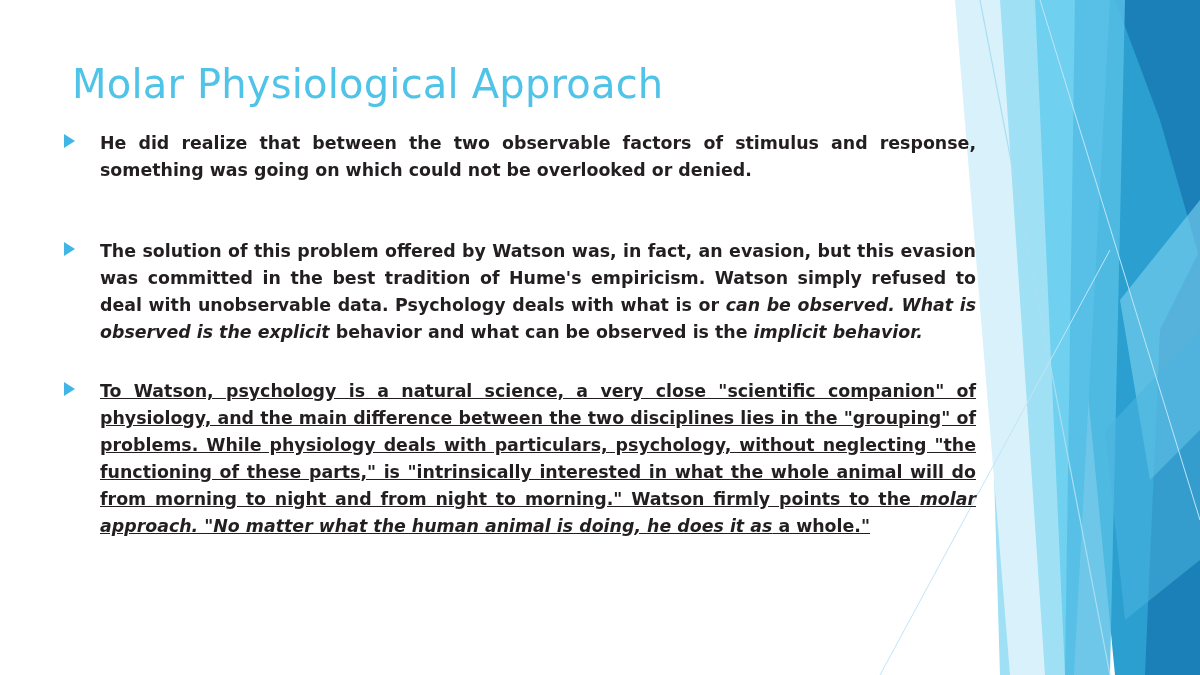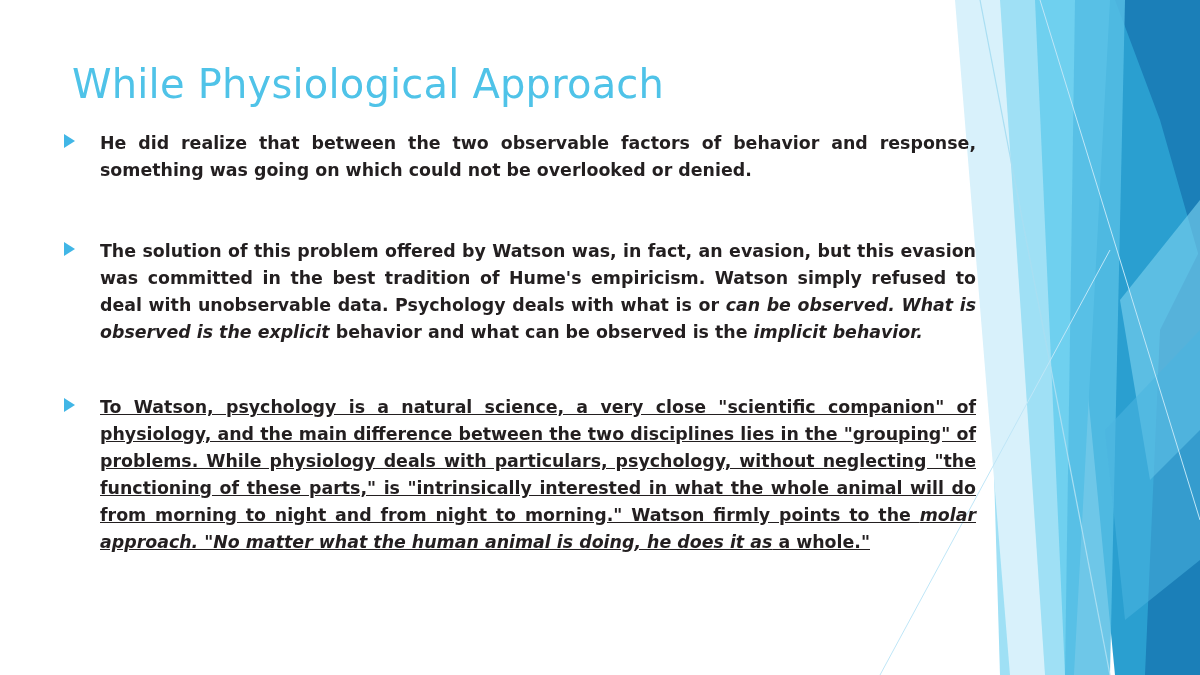--- a/index.html
+++ b/index.html
@@ -75,21 +75,21 @@
     border-top: 7px solid transparent;
     border-bottom: 7px solid transparent;
   }
   .bullet p {
     margin: 0;
   }
   .bullet .it {
     font-style: italic;
   }
   .b1 { margin-bottom: 54px; }
-  .b2 { margin-bottom: 48px; }
+  .b2 { margin-bottom: 32px; }
 </style>
 </head>
 <body>
 
 <div class="slide">
 
   <div class="deco">
     <svg width="340" height="675" viewBox="0 0 340 675" xmlns="http://www.w3.org/2000/svg">
       <polygon points="190,0 340,0 340,675 255,675" fill="#2a9fd0"></polygon>
       <polygon points="255,0 340,0 340,260 300,120" fill="#1b7fb8"></polygon>
@@ -99,27 +99,27 @@
       <polygon points="95,0 140,0 185,675 150,675" fill="#d8f1fb"></polygon>
       <polygon points="215,0 265,0 250,675 205,675" fill="#55bde4" opacity="0.85"></polygon>
       <polygon points="260,300 340,200 340,430 290,480" fill="#7ed4f0" opacity="0.6"></polygon>
       <polygon points="245,430 340,330 340,560 265,620" fill="#4bb4e0" opacity="0.55"></polygon>
       <line x1="120" y1="0" x2="250" y2="675" stroke="#a9def2" stroke-width="1.2"></line>
       <line x1="20" y1="675" x2="250" y2="250" stroke="#bfe6f7" stroke-width="1"></line>
       <line x1="180" y1="0" x2="340" y2="520" stroke="#bfe6f7" stroke-width="1"></line>
     </svg>
   </div>
 
-  <div class="title">While Physiological Approach</div>
+  <div class="title">Molar Physiological Approach</div>
 
   <div class="body">
 
     <div class="bullet b1">
       <span class="marker"></span>
-      <p><span>He did realize that between the two observable factors of behavior and response, something was going on which could not be overlooked or denied.</span></p>
+      <p><span>He did realize that between the two observable factors of stimulus and response, something was going on which could not be overlooked or denied.</span></p>
     </div>
 
     <div class="bullet b2">
       <span class="marker"></span>
       <p><span>The solution of this problem offered by Watson was, in fact, an evasion, but this evasion was committed in the best tradition of Hume's empiricism. Watson simply refused to deal with unobservable data. Psychology deals with what is or </span><span class="it">can be observed. What is observed is the explicit</span><span> behavior and what can be observed is the </span><span class="it">implicit behavior.</span></p>
     </div>
 
     <div class="bullet">
       <span class="marker"></span>
       <p><span>To Watson, psychology is a natural science, a very close "scientific companion" of physiology, and the main difference between the two disciplines lies in the "grouping" of problems. While physiology deals with particulars, psychology, without neglecting "the functioning of these parts," is "intrinsically interested in what the whole animal will do from morning to night and from night to morning." Watson firmly points to the </span><span class="it">molar approach. "No matter what the human animal is doing, he does it as</span><span> a whole."</span></p>

